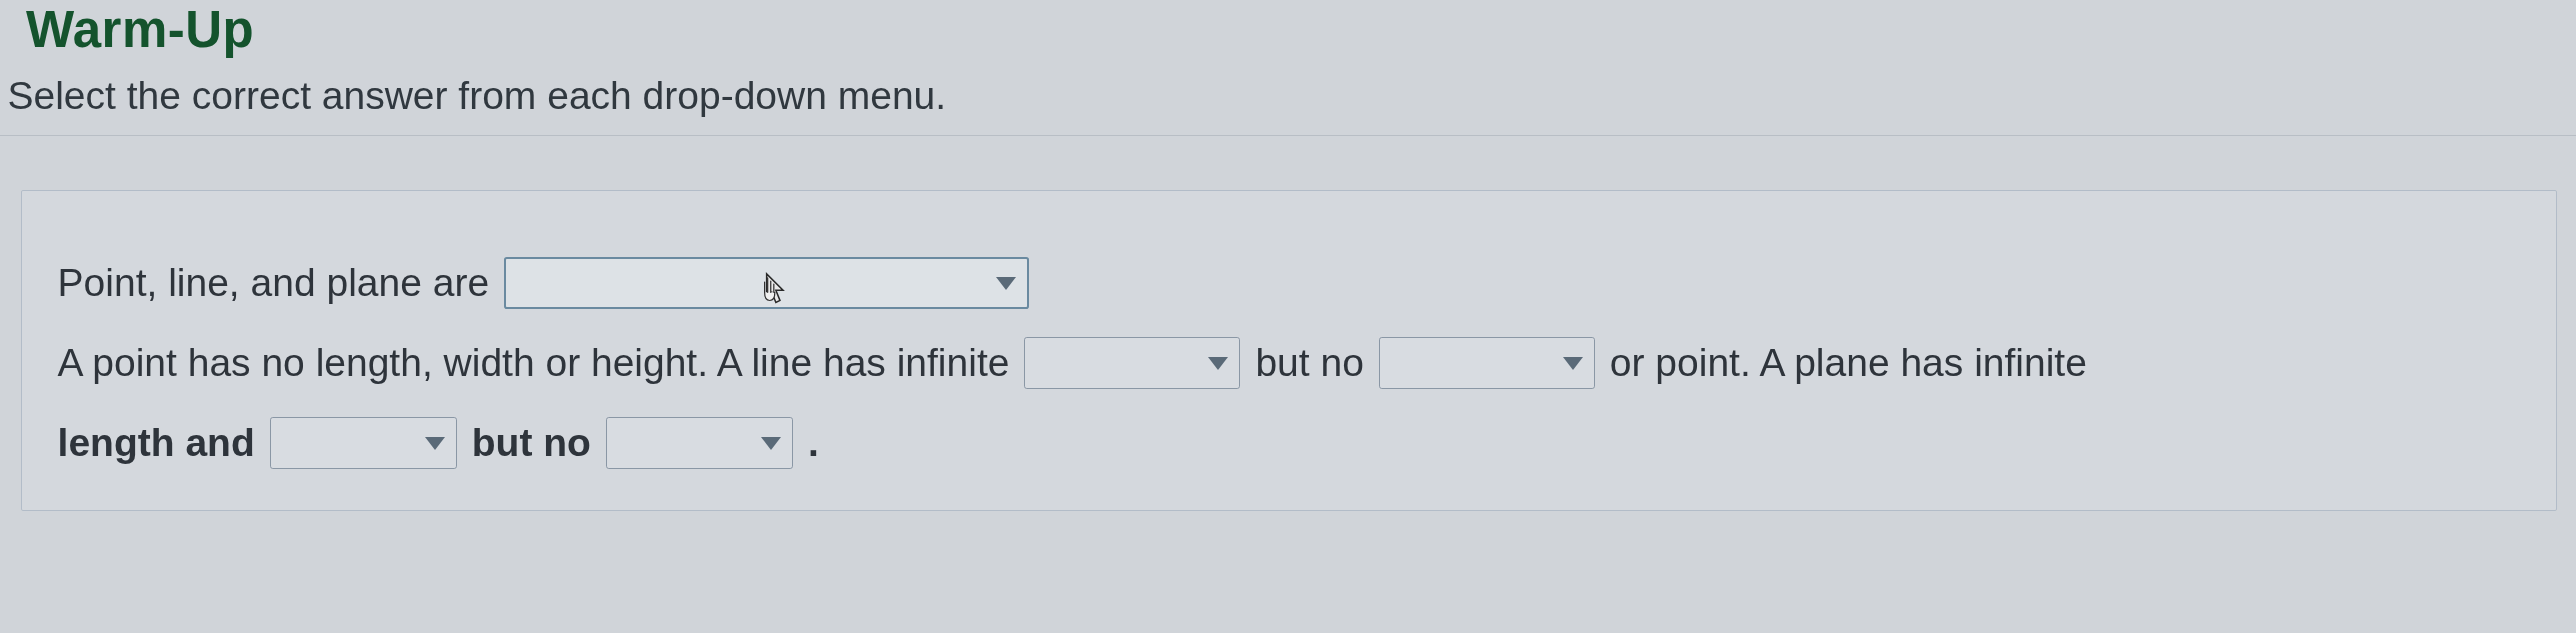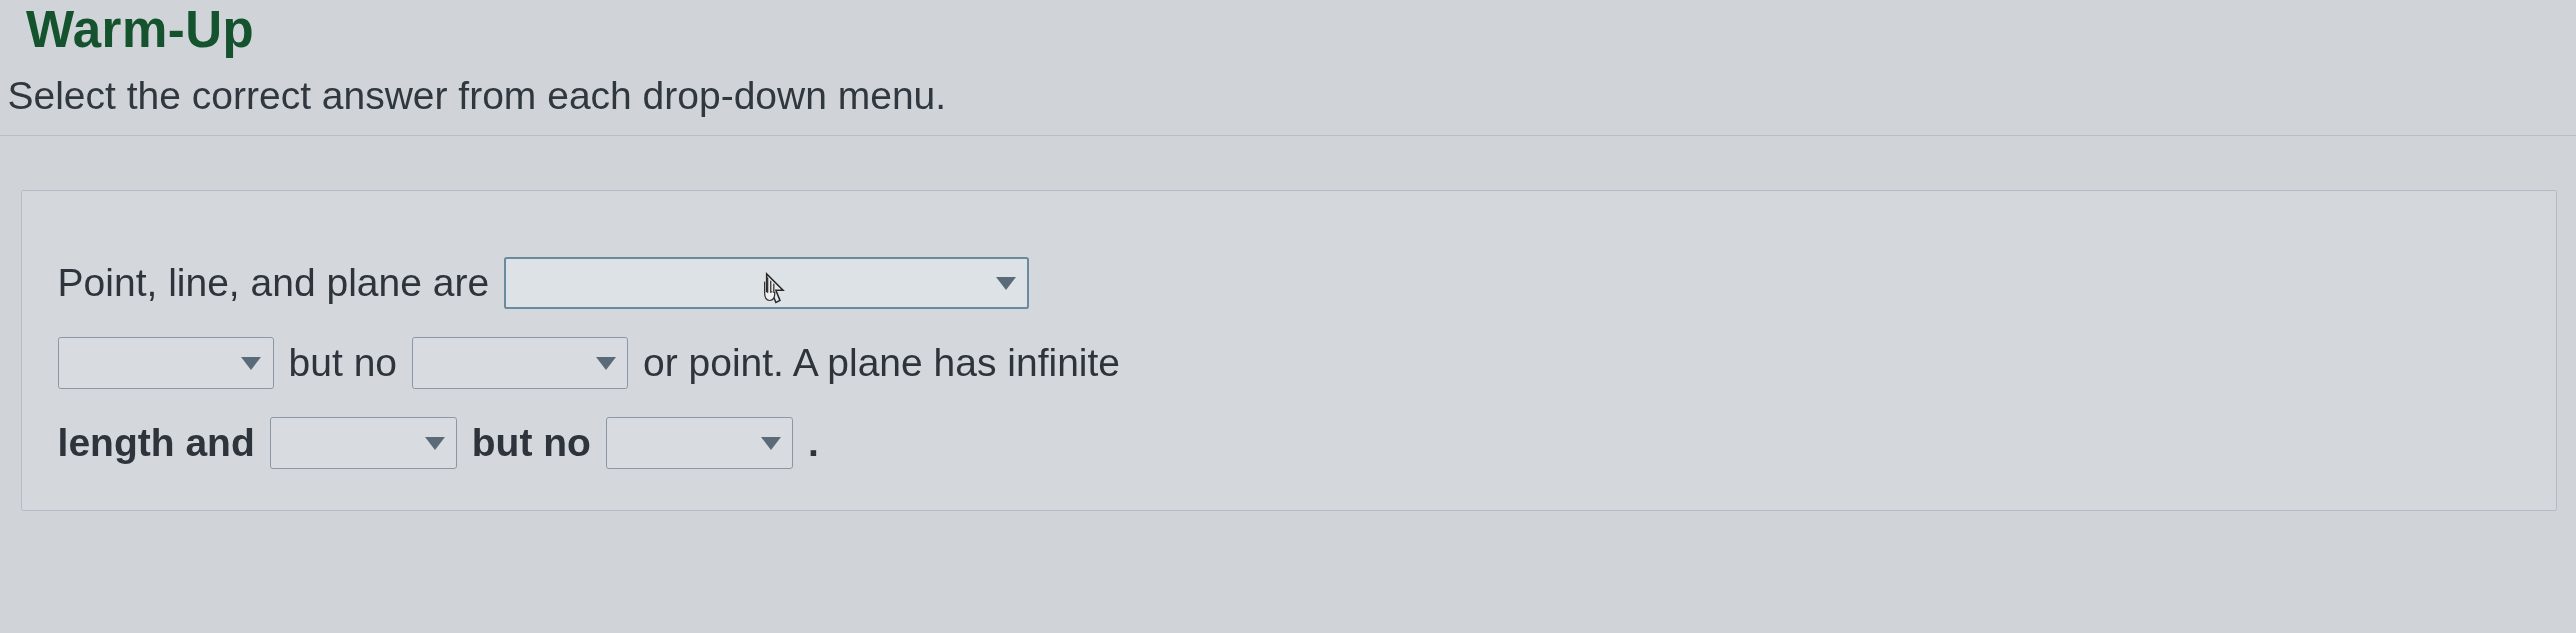--- a/index.html
+++ b/index.html
@@ -110,20 +110,21 @@
         <g transform="translate(4,6)">
           <path d="M12 0 L12 7 M12 21 L12 28 M0 14 L6 14 M18 14 L24 14" stroke="none"></path>
         </g>
         <path d="M14 4 C10 4 7 8 7 14 L7 22 C7 28 11 32 16 32 C21 32 25 28 25 22 L25 16 L21 16 L21 12 L17 12 L17 8 L14 8 Z" fill="none" stroke="none"></path>
         <path d="M11 6 L11 20 M8 10 L8 20 M14 9 L14 20 M17 12 L17 20 M8 20 Q8 28 13 28 Q18 28 18 20" fill="#f0f0f0" stroke="#303030" stroke-width="1.2" stroke-linecap="round"></path>
       </svg>
     </span>
   </div>
 
   <div class="line">
+    <span class="txt">A point has no length, width or height. A line has infinite</span>
     <span class="dropdown medium">
       <span class="caret"></span>
     </span>
     <span class="txt">but no</span>
     <span class="dropdown medium">
       <span class="caret"></span>
     </span>
     <span class="txt">or point. A plane has infinite</span>
   </div>
 

